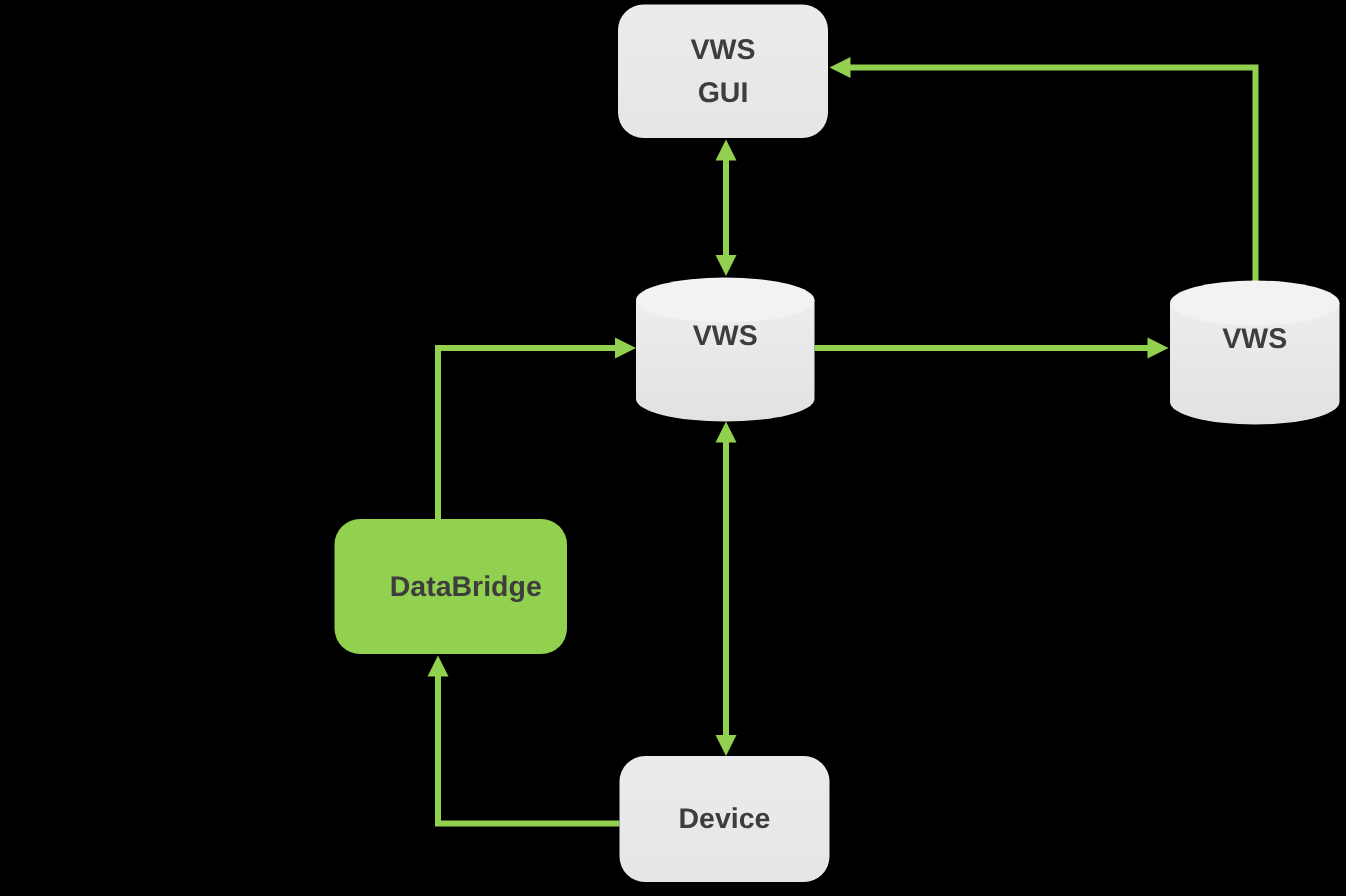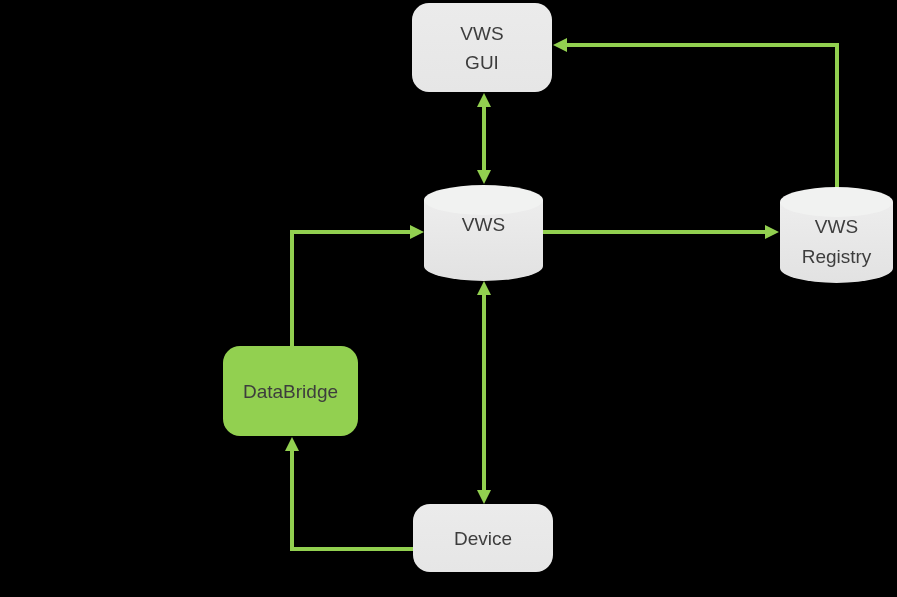--- a/index.html
+++ b/index.html
@@ -7,20 +7,21 @@
     padding: 0;
     background: #000;
     font-family: "Liberation Sans", sans-serif;
   }
   .stage {
     position: relative;
     width: 897px;
     height: 597px;
     background: #000;
     overflow: hidden;
+    font-weight: bold;
   }
   .edges {
     position: absolute;
     left: 0;
     top: 0;
     z-index: 1;
   }
   .edge-line {
     stroke: #92d050;
     stroke-width: 4;
@@ -43,20 +44,21 @@
     text-align: center;
   }
   .rounded {
     border-radius: 17px;
   }
   .gray {
     background: linear-gradient(180deg, #ebebeb 0%, #e6e6e6 100%);
   }
   .green {
     background: #92d050;
+    padding-left: 20px;
   }
   
   .cyl {
     position: absolute;
     z-index: 2;
   }
   .cyl .cyl-body {
     position: absolute;
     left: 0;
     top: 15px;
@@ -84,21 +86,21 @@
     line-height: 30px;
     text-align: center;
   }
   
   .n-gui       { left: 412px; top: 3px;   width: 140px; height: 89px; }
   .n-server    { left: 424px; top: 185px; width: 119px; height: 96px; }
   .n-server .cyl-label   { top: 25px; }
   .n-registry  { left: 780px; top: 187px; width: 113px; height: 96px; }
   .n-registry .cyl-label { top: 25px; }
   .n-databridge{ left: 223px; top: 346px; width: 135px; height: 90px; }
-  .n-device    { left: 413px; top: 504px; width: 140px; height: 68px; text-align: right; }
+  .n-device    { left: 413px; top: 504px; width: 140px; height: 84px; text-align: right; }
 </style>
 </head>
 <body>
 
 <div class="stage">
 
   <svg class="edges" width="897" height="597" viewBox="0 0 897 597">
 
     <g>
       <line class="edge-line" x1="484" y1="102" x2="484" y2="175"></line>
@@ -144,21 +146,20 @@
     <div class="cyl-label">
       <div>VWS</div>
     </div>
   </div>
 
   <div class="cyl n-registry">
     <div class="cyl-body"></div>
     <div class="cyl-top"></div>
     <div class="cyl-label">
       <div>VWS</div>
-      <div>Registry</div>
     </div>
   </div>
 
   <div class="node rounded green n-databridge">
     <div>DataBridge</div>
   </div>
 
   <div class="node rounded gray n-device">
     <div>Device</div>
   </div>

